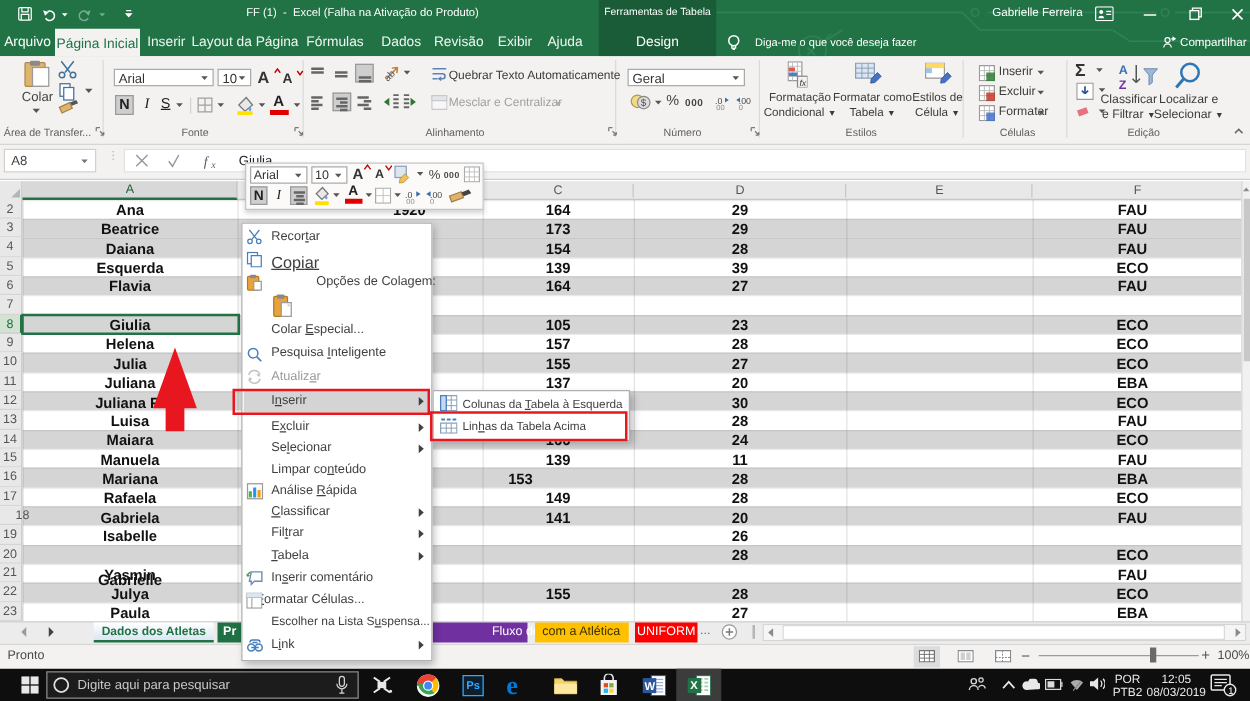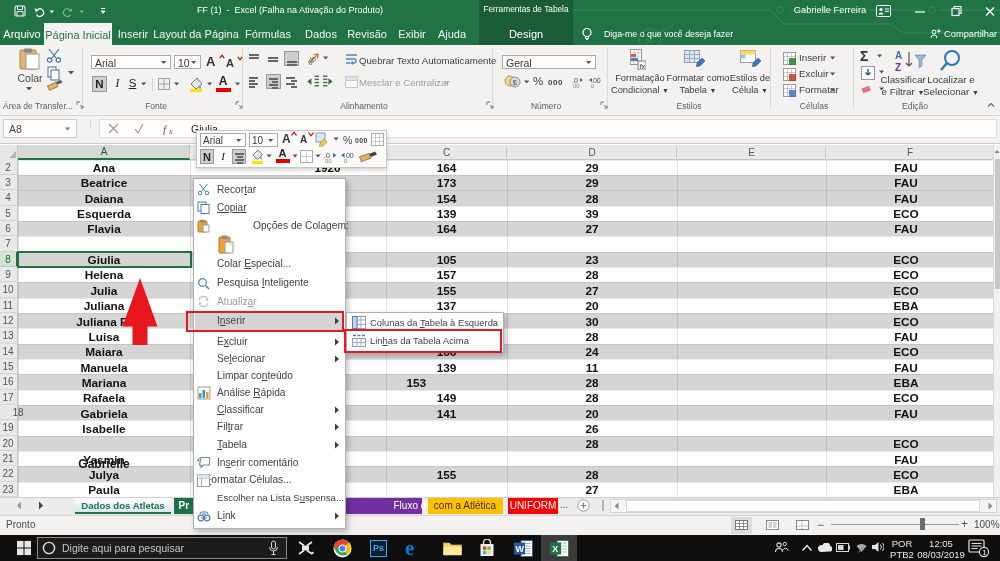--- a/index.html
+++ b/index.html
@@ -757,21 +757,21 @@
     <path d="M4.5 3 l-3.5 2.2 3.5 2.2z" fill="#3a6faf"></path>
     <text x="4" y="13" font-size="6" fill="#888">0</text>
   </svg>
 <svg class="a" style="left:358px;top:149px;" width="20" height="15" viewBox="0 0 20 15">
 <rect x="2" y="6" width="10" height="5" fill="#deb56f" stroke="#a97f42" transform="rotate(-20 7 8)"></rect>
 <path d="M11 5 l6 -2.5 2 3 -6 2.5z" fill="#444"></path>
 </svg>
 <div style="position:absolute;left:193px;top:178px;width:152.5px;height:351px;background:#fff;border:1px solid #b0b0b0;box-shadow:2px 3px 6px rgba(0,0,0,0.25);"></div>
 <div style="position:absolute;left:195px;top:311.5px;width:148px;height:18.5px;background:#d4d4d4;"></div>
 <div style="position:absolute;left:217px;top:183.5px;width:128px;height:13px;color:#3f3f3f;font-size:10.2px;white-space:nowrap;">Recor<span style="text-decoration:underline;">t</span>ar</div>
-<div style="position:absolute;left:217px;top:201.5px;width:128px;height:13px;color:#3f3f3f;font-size:10px;white-space:nowrap;text-decoration:underline;">Copi<span style="text-decoration:underline;">a</span>r</div>
+<div style="position:absolute;left:217px;top:201.5px;width:128px;height:13px;color:#3f3f3f;font-size:13px;white-space:nowrap;text-decoration:underline;">Copi<span style="text-decoration:underline;">a</span>r</div>
 <div style="position:absolute;left:217px;top:219.5px;width:128px;height:13px;color:#3f3f3f;font-size:10.2px;white-space:nowrap;margin-left:36px;">Opções de Colagem:</div>
 <div style="position:absolute;left:217px;top:258.0px;width:128px;height:13px;color:#3f3f3f;font-size:10.2px;white-space:nowrap;">Colar <span style="text-decoration:underline;">E</span>special...</div>
 <div style="position:absolute;left:217px;top:277.0px;width:128px;height:13px;color:#3f3f3f;font-size:10.2px;white-space:nowrap;">Pesquisa <span style="text-decoration:underline;">I</span>nteligente</div>
 <div style="position:absolute;left:217px;top:295.5px;width:128px;height:13px;color:#9a9a9a;font-size:10.2px;white-space:nowrap;">Atualiz<span style="text-decoration:underline;">a</span>r</div>
 <div style="position:absolute;left:217px;top:314.5px;width:128px;height:13px;color:#3f3f3f;font-size:10.2px;white-space:nowrap;">I<span style="text-decoration:underline;">n</span>serir</div>
 <div style="position:absolute;left:217px;top:336.0px;width:128px;height:13px;color:#3f3f3f;font-size:10.2px;white-space:nowrap;">E<span style="text-decoration:underline;">x</span>cluir</div>
 <svg class="a" style="left:334px;top:338.0px;" width="6" height="8" viewBox="0 0 6 8">
     <path d="M1 0.5 l4 3.5 -4 3.5z" fill="#3f3f3f"></path>
   </svg>
 <div style="position:absolute;left:217px;top:352.5px;width:128px;height:13px;color:#3f3f3f;font-size:10.2px;white-space:nowrap;">Se<span style="text-decoration:underline;">l</span>ecionar</div>

